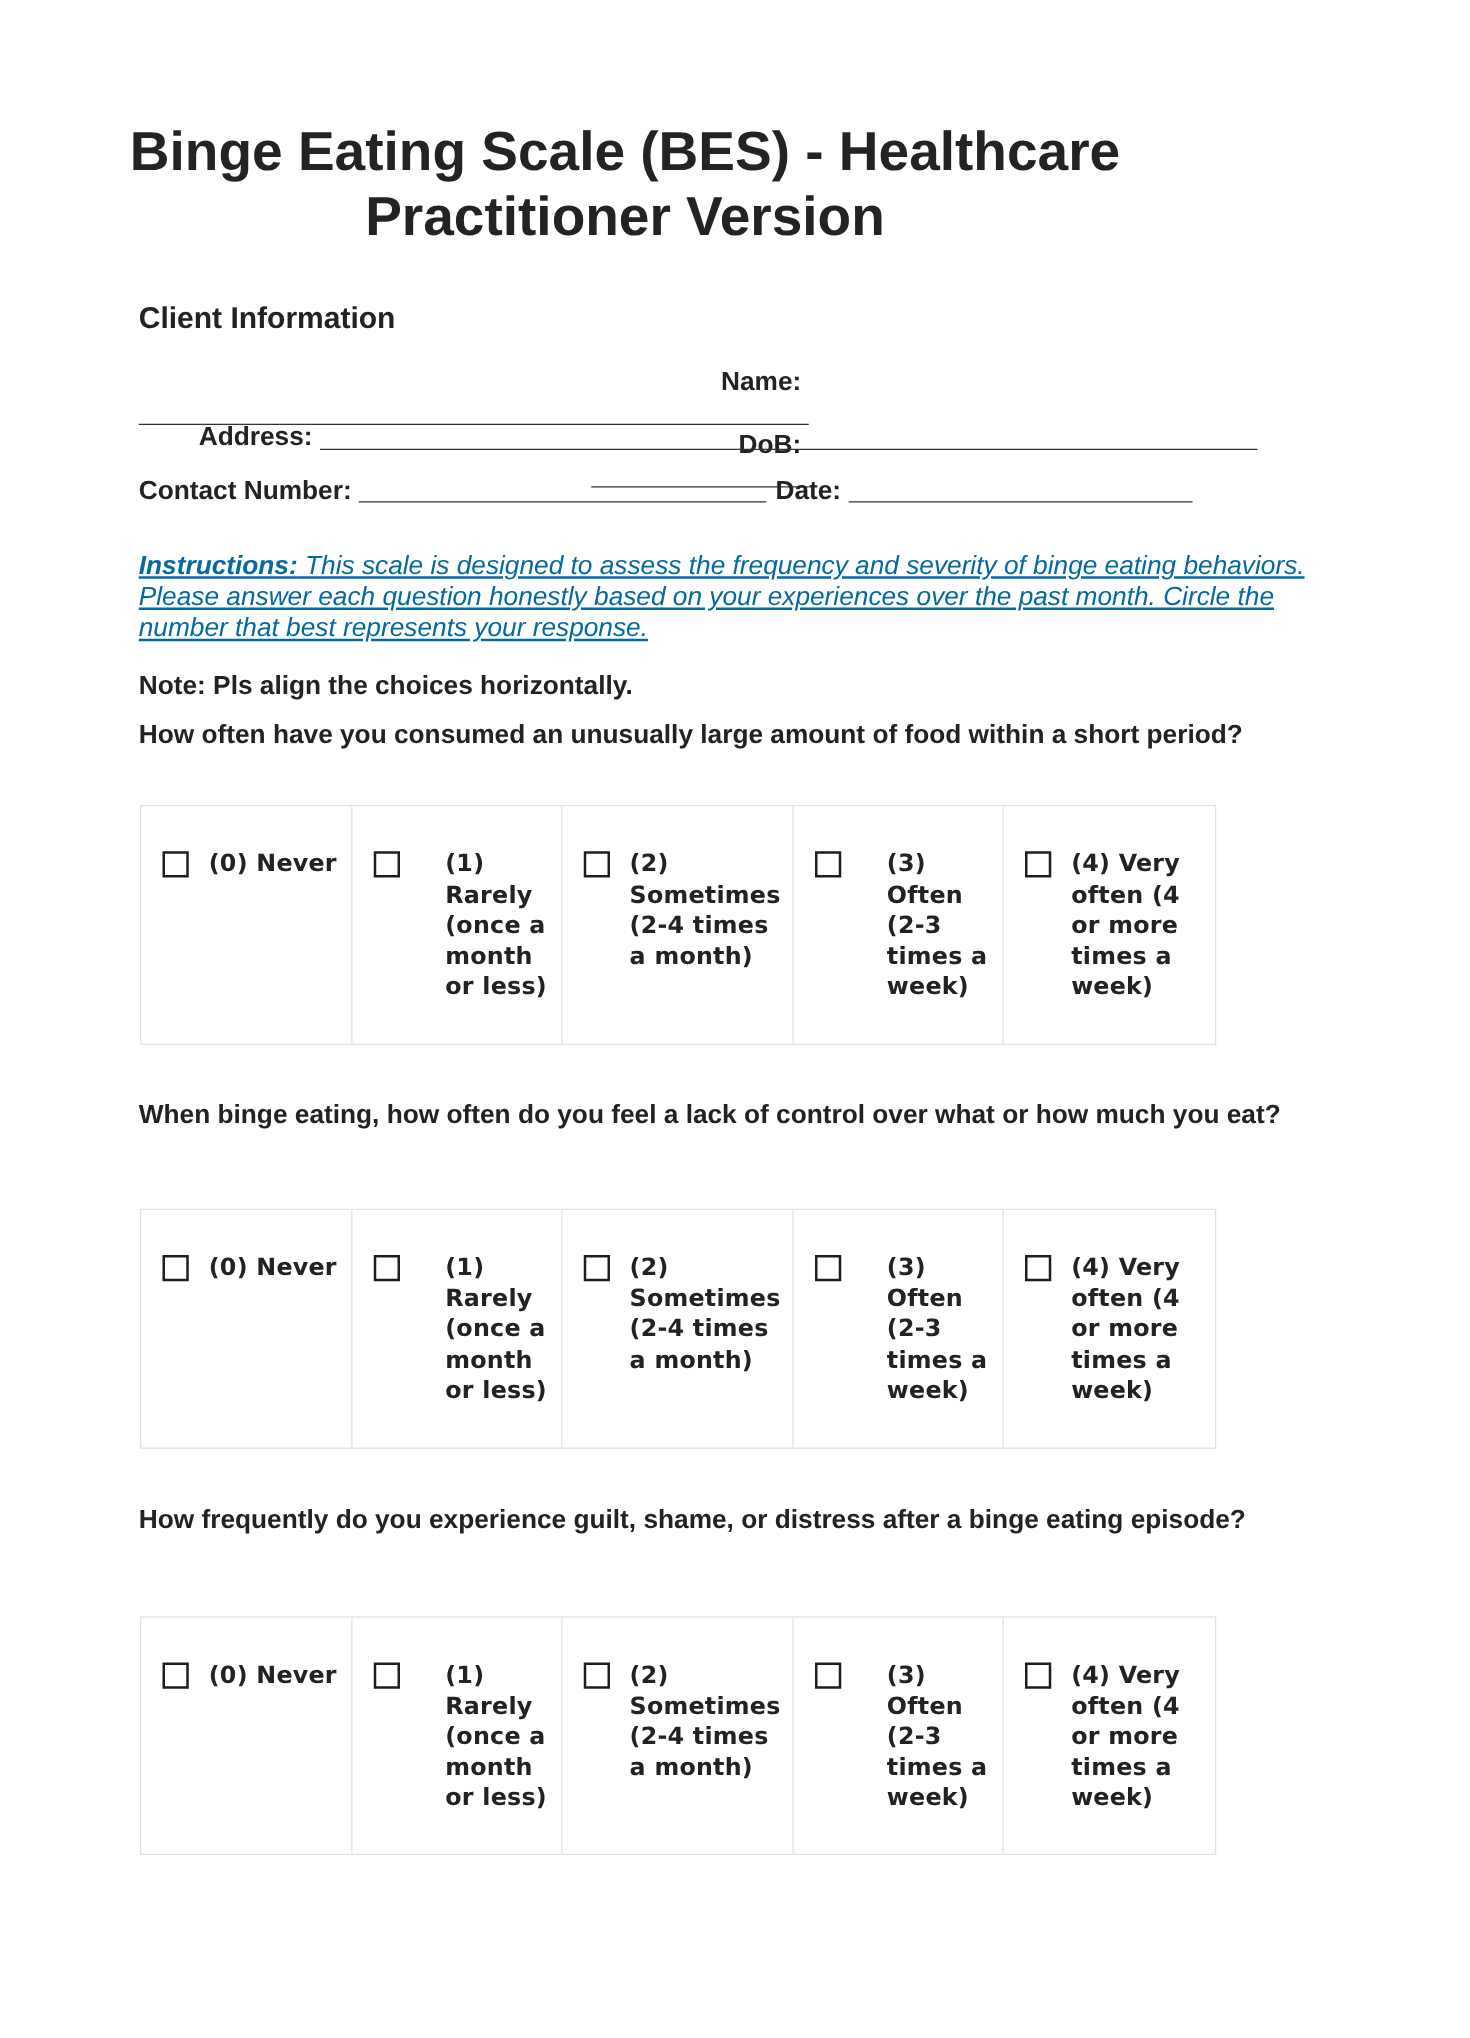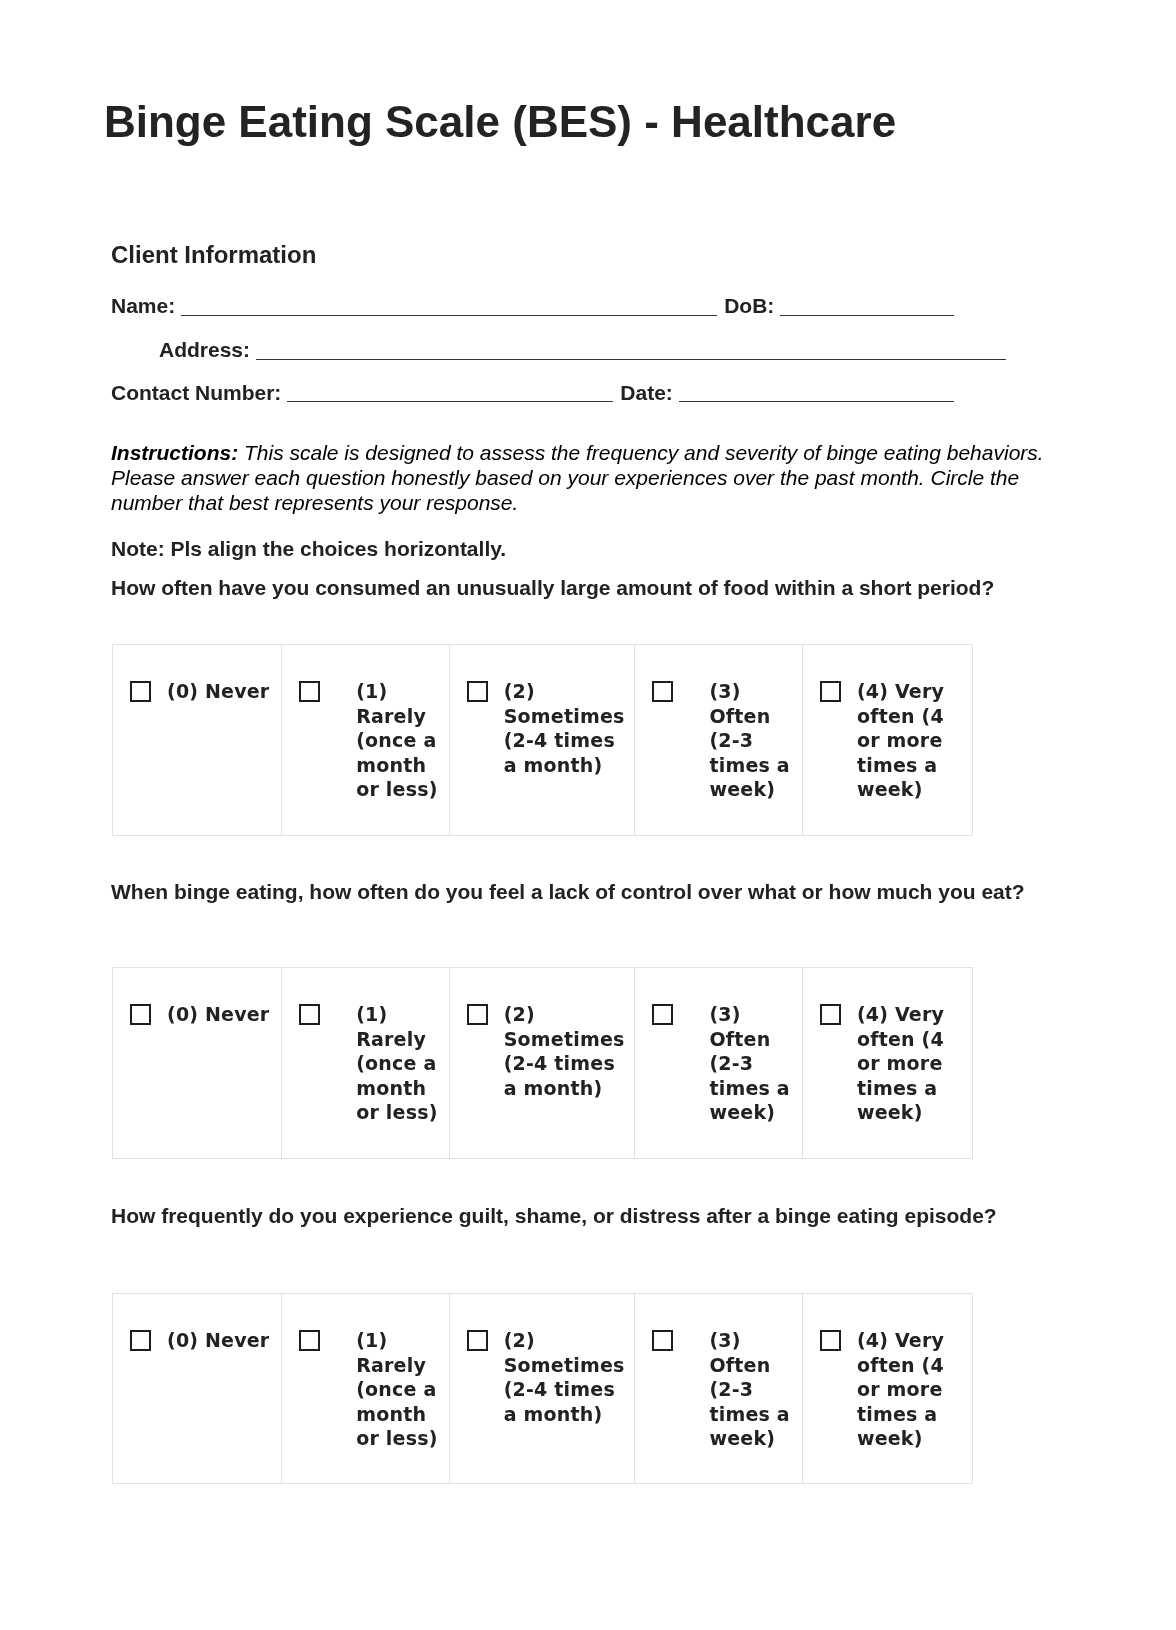--- a/index.html
+++ b/index.html
@@ -4,41 +4,42 @@
 <style>
   html, body { margin: 0; padding: 0; background: #ffffff; }
   body { width: 1176px; height: 1630px; position: relative; overflow: hidden;
          font-family: "Liberation Sans", sans-serif; color: #222222; }
   .abs { position: absolute; }
   .title { left: 0; width: 1000px; text-align: center; font-weight: bold; font-size: 44px; line-height: 52px; top: 96px; color: #232323; }
   .h2 { left: 111px; top: 240px; font-size: 24px; font-weight: bold; line-height: 30px; }
   .field-row { left: 111px; font-size: 21px; font-weight: bold; line-height: 26px; white-space: nowrap; display: flex; align-items: flex-end; }
   .field-row .label { margin-right: 6px; }
   .blank { display: inline-block; border-bottom: 1.5px solid #333; height: 20px; margin-bottom: 3px; }
-  .instructions { left: 111px; top: 440px; width: 940px; font-size: 21px; line-height: 25px; font-style: italic; color: #000000; }
+  .instructions { left: 111px; top: 440px; width: 940px; font-size: 21px; line-height: 25px; font-style: italic; color: #0369a1; text-decoration: underline; }
   .instructions b { font-weight: bold; }
   .note { left: 111px; top: 536px; font-size: 21px; font-weight: bold; line-height: 26px; }
   .question { left: 111px; width: 950px; font-size: 21px; font-weight: bold; line-height: 25px; }
   .options-table { left: 112px; width: 861px; border: 1.5px solid #e2e2e2; display: flex; box-sizing: border-box; }
   .opt-cell { box-sizing: border-box; border-right: 1.5px solid #e2e2e2; padding: 34px 10px 10px 17px; display: flex; align-items: flex-start; }
   .opt-cell:last-child { border-right: none; }
   .checkbox { width: 21px; height: 21px; border: 2px solid #1e1e1e; box-sizing: border-box; flex: 0 0 auto; margin-top: 2px; margin-right: 16px; background: #fff; cursor: pointer; }
   .opt-label { font-size: 21px; font-weight: bold; line-height: 24.5px; color: #222; font-family: "DejaVu Sans", sans-serif; font-size: 19px; letter-spacing: 0.2px; }
   .w191 { width: 191px; } .w189 { width: 189px; gap: 20px; }
 </style>
 </head>
 <body>
 
 <div class="abs title">
   <div>Binge Eating Scale (BES) - Healthcare</div>
+  <div>Practitioner Version</div>
 </div>
 
 <div class="abs h2">Client Information</div>
 
-<div class="abs field-row" style="top:293px;">
+<div class="abs field-row" style="top:293px;flex-direction:column;">
   <span class="label">Name:</span>
   <span class="blank" style="width:536px;"></span>
   <span class="label" style="margin-left:7px;">DoB:</span>
   <span class="blank" style="width:174px;"></span>
 </div>
 
 <div class="abs field-row" style="top:337px;margin-left:48px;">
   <span class="label">Address:</span>
   <span class="blank" style="width:750px;"></span>
 </div>

